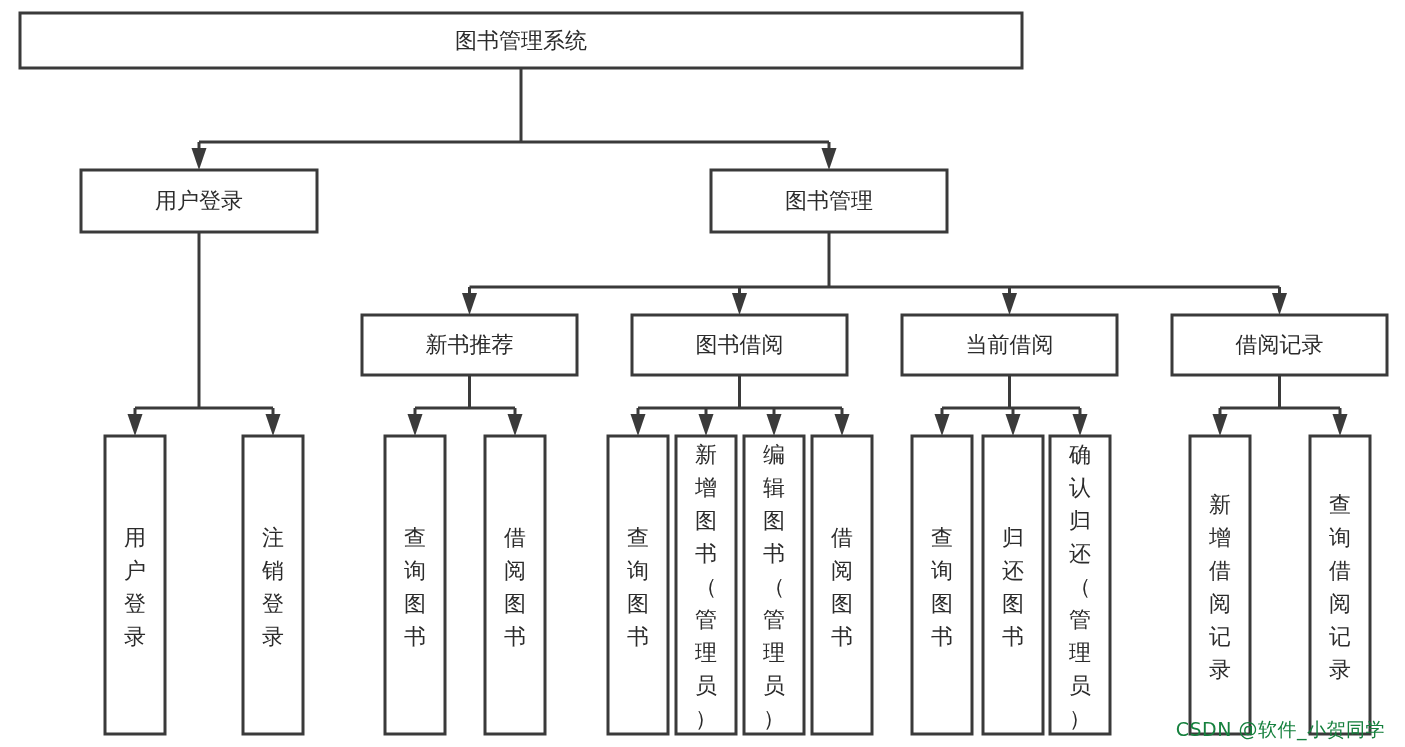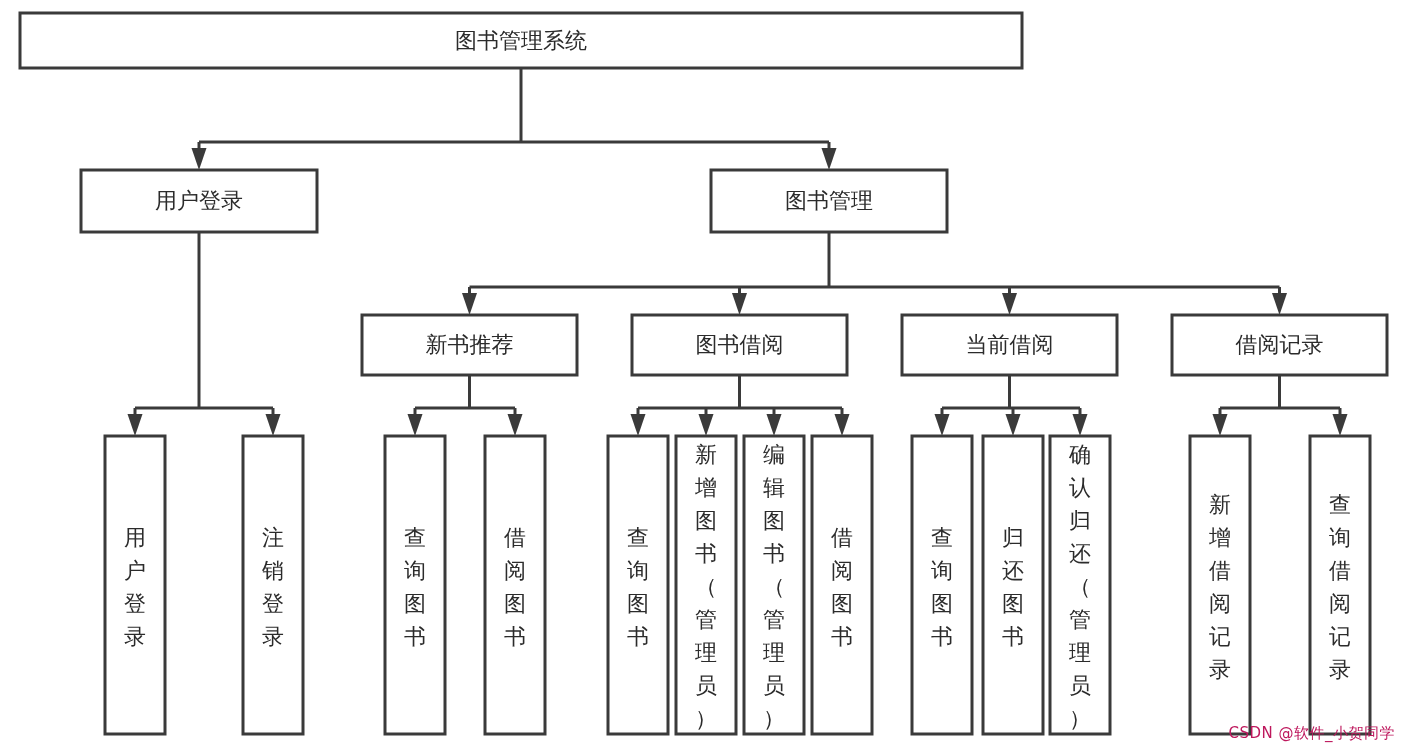--- a/index.html
+++ b/index.html
@@ -37,25 +37,25 @@
     dominant-baseline:middle;
   }
   .leaf-label{
     font-family:"DejaVu Sans","Liberation Sans",sans-serif;
     font-size:22px;
     fill:#2b2b2b;
     text-anchor:middle;
   }
   .watermark{
     position:absolute;
-    right:10px;
+    right:20px;
     bottom:4px;
     font-family:"DejaVu Sans","Liberation Sans",sans-serif;
-    font-size:15px;
-    color:#be185d;
+    font-size:19px;
+    color:#15803d;
     white-space:nowrap;
     letter-spacing:0.5px;
   }
 </style>
 </head>
 <body>
 
 <svg id="diagram" viewBox="0 0 1405 747">
     <g>
       <g>

